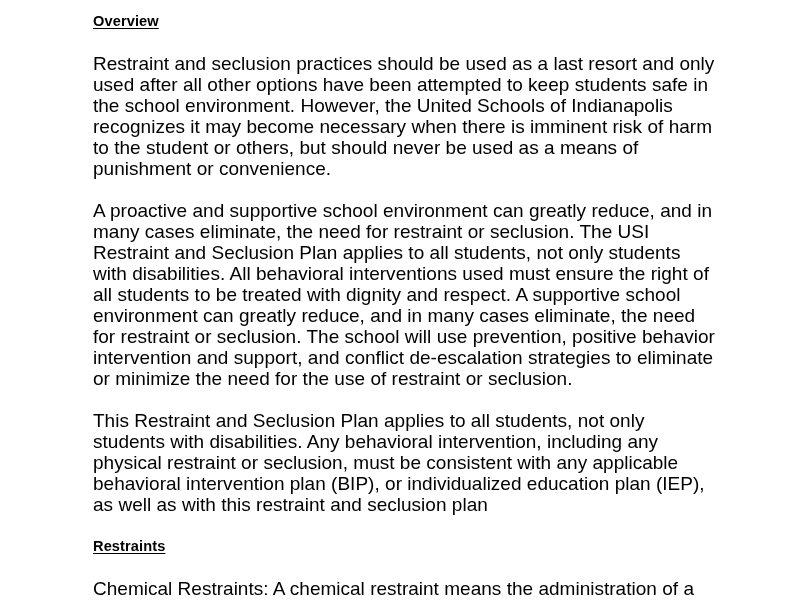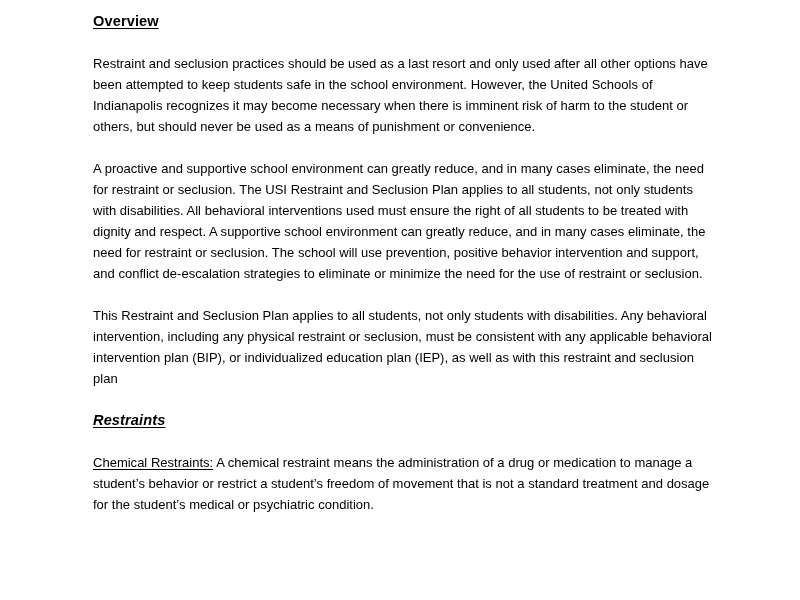--- a/index.html
+++ b/index.html
@@ -32,35 +32,33 @@
     font-size: 14.6px;
     font-weight: bold;
     line-height: 21px;
     margin: 0 0 21px 0;
     text-decoration: underline;
     text-underline-offset: 2px;
     letter-spacing: 0.1px;
   }
   .heading-restraints {
     margin-top: 12px;
-    font-style: italic;
   }
   p.para {
-    font-size: 13px;
+    font-size: 19px;
     line-height: 21px;
     margin: 0 0 21px 0;
     text-align: left;
     letter-spacing: 0.01px;
     word-spacing: 0.05px;
   }
   p.para:last-child {
     margin-bottom: 0;
   }
   .run-in-label {
-    text-decoration: underline;
     text-underline-offset: 2px;
   }
 </style>
 </head>
 <body>
 
 <div class="page">
   <div class="doc-body">
 
     <h2 class="section-heading">Overview</h2>

